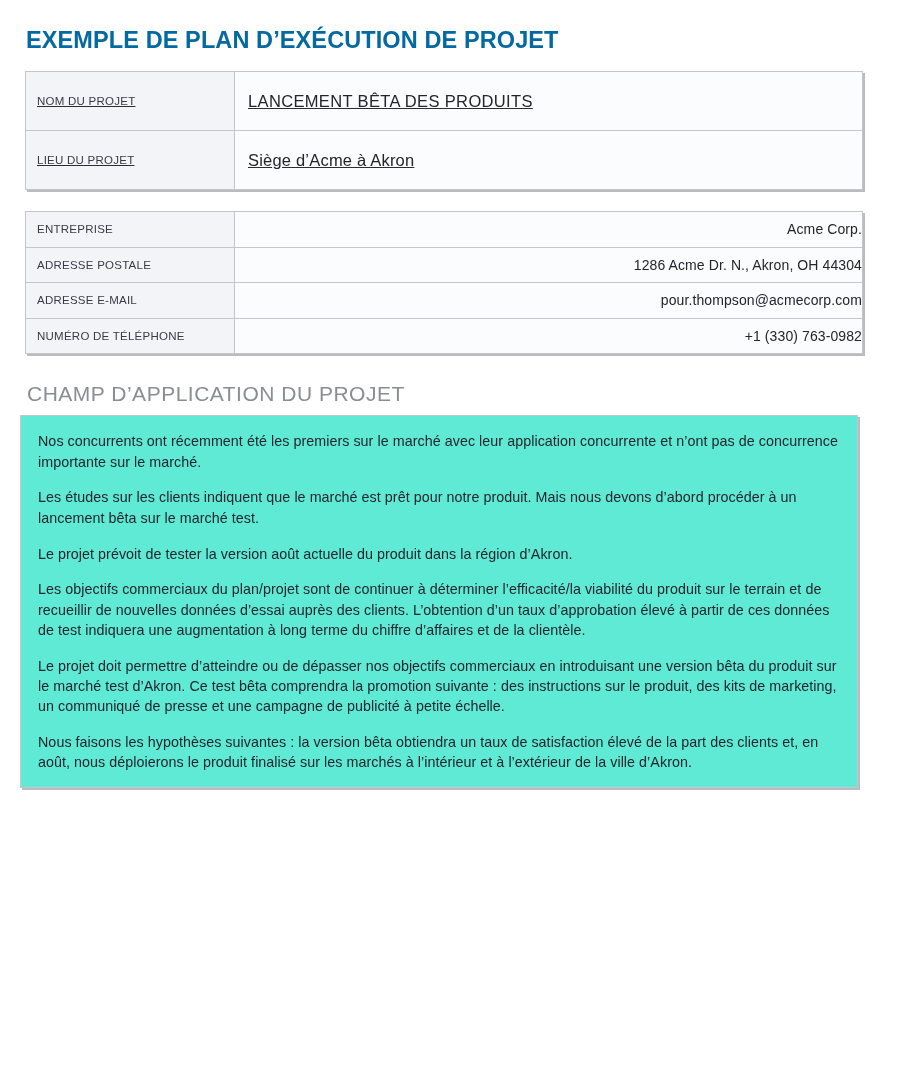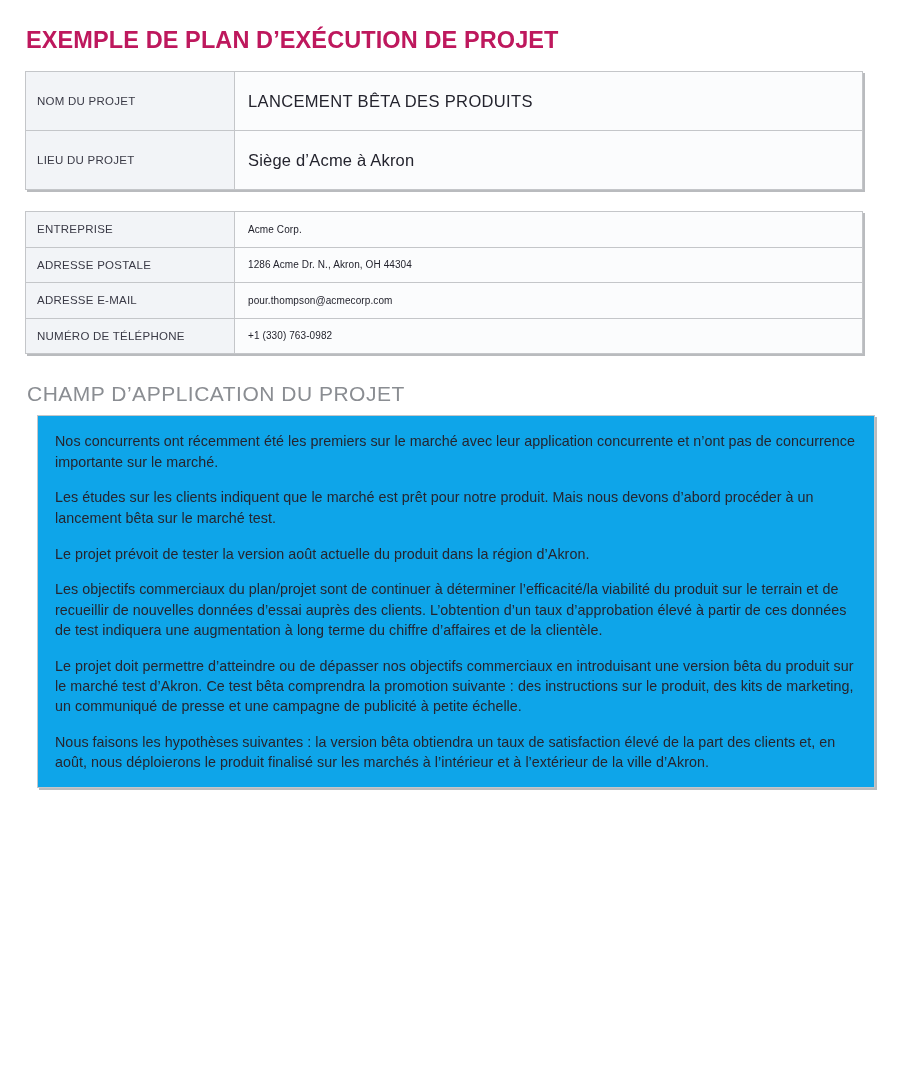--- a/index.html
+++ b/index.html
@@ -24,21 +24,21 @@
     padding: 0 20px;
   }
 
   
   .doc-title {
     margin: 0;
     padding: 26px 0 0 6px;
     font-size: 23.5px;
     font-weight: bold;
     letter-spacing: 0.1px;
-    color: #be185d;
+    color: #0369a1;
     line-height: 1.2;
     white-space: nowrap;
   }
 
   
   .info-table {
     border-collapse: collapse;
     table-layout: fixed;
     width: 838px;
     margin-left: 5px;
@@ -62,47 +62,47 @@
     text-transform: uppercase;
   }
 
   .info-table td.value {
     background: #fbfcfd;
     color: #24242e;
     padding-left: 13px;
   }
 
   
-  .table-project { margin-top: 17px; }
+  .table-project { margin-top: 17px; text-decoration: underline; }
   .table-project td { height: 58px; }
   .table-project td.value { font-size: 16.5px; letter-spacing: 0.2px; }
   .table-project tr.row-name td.value { letter-spacing: 0.35px; }
 
   
   .table-contact { margin-top: 21px; }
   .table-contact td { height: 34.5px; }
-  .table-contact td.value { font-size: 10px; letter-spacing: 0.1px; }
+  .table-contact td.value { font-size: 14px; letter-spacing: 0.1px; text-align: right; }
 
   
   .section-heading {
     margin: 0;
     padding: 27px 0 9px 7px;
     font-size: 21px;
     font-weight: normal;
     letter-spacing: 0.5px;
     color: #8a8d92;
     line-height: 1.2;
   }
 
   .scope-box {
     width: 838px;
-    margin-left: 17px;
+    margin-left: 0;
     box-sizing: border-box;
     border: 1px solid #c4c6c9;
-    background: #0ea5e9;
+    background: #5eead4;
     box-shadow: 2px 2px 0 0 #b9bbbe;
     padding: 15px 17px 14px 17px;
   }
 
   .scope-box p {
     margin: 0 0 15.5px 0;
     font-size: 14.3px;
     line-height: 1.42;
     letter-spacing: 0.05px;
     color: #25252f;

